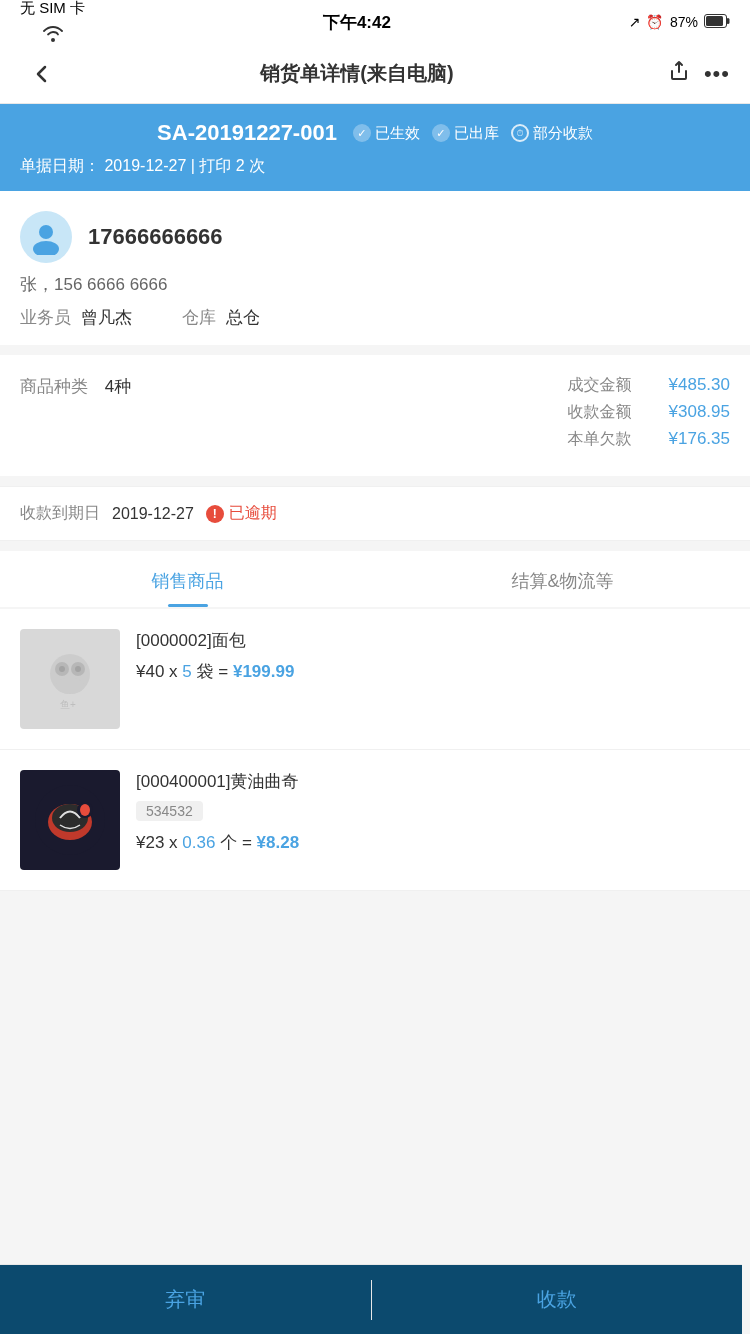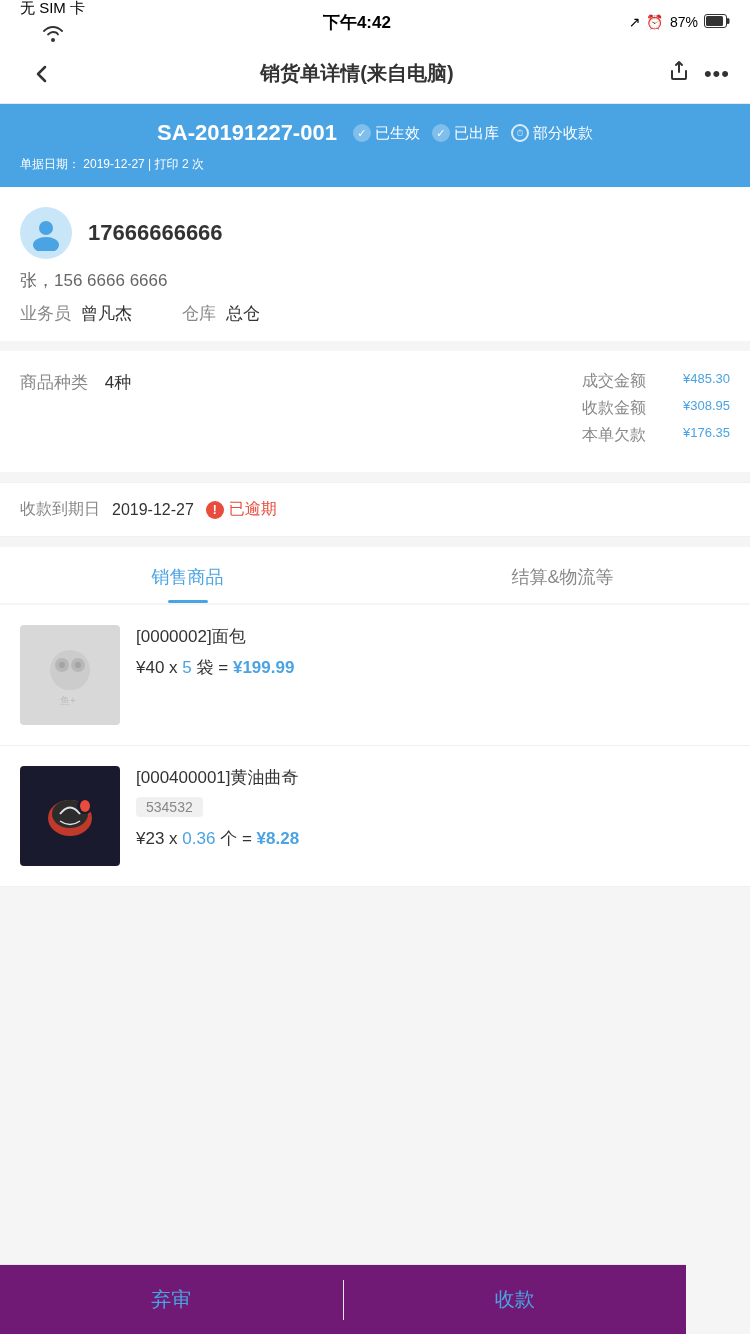--- a/index.html
+++ b/index.html
@@ -105,21 +105,21 @@
       height: 18px;
       border-radius: 50%;
       border: 2px solid rgba(255,255,255,0.8);
       display: flex;
       align-items: center;
       justify-content: center;
       font-size: 9px;
       color: rgba(255,255,255,0.8);
     }
     .order-date-row {
-      font-size: 12px;
+      font-size: 16px;
       color: #fff;
     }
 
     
     .customer-card {
       background: #fff;
       padding: 20px 20px 16px;
       margin-bottom: 10px;
     }
     .customer-top {
@@ -191,21 +191,21 @@
       display: flex;
       justify-content: space-between;
       gap: 37px;
       margin-bottom: 6px;
     }
     .amount-label {
       font-size: 16px;
       color: #888;
     }
     .amount-value {
-      font-size: 13px;
+      font-size: 17px;
       color: #4aa3e2;
     }
 
     
     .due-date-bar {
       background: #fff;
       padding: 16px 20px;
       margin-bottom: 10px;
       display: flex;
       align-items: center;
@@ -314,23 +314,23 @@
     .product-price .total {
       color: #4aa3e2;
       font-weight: 600;
     }
 
     
     .bottom-bar {
       position: fixed;
       bottom: 0;
       left: 0;
-      width: 686px;
+      width: 742px;
       height: 70px;
-      background: #701a75;
+      background: #0c4a6e;
       border-top: 1px solid #e8e8e8;
       display: flex;
       align-items: center;
     }
     .bottom-btn {
       flex: 1;
       height: 100%;
       display: flex;
       align-items: center;
       justify-content: center;

